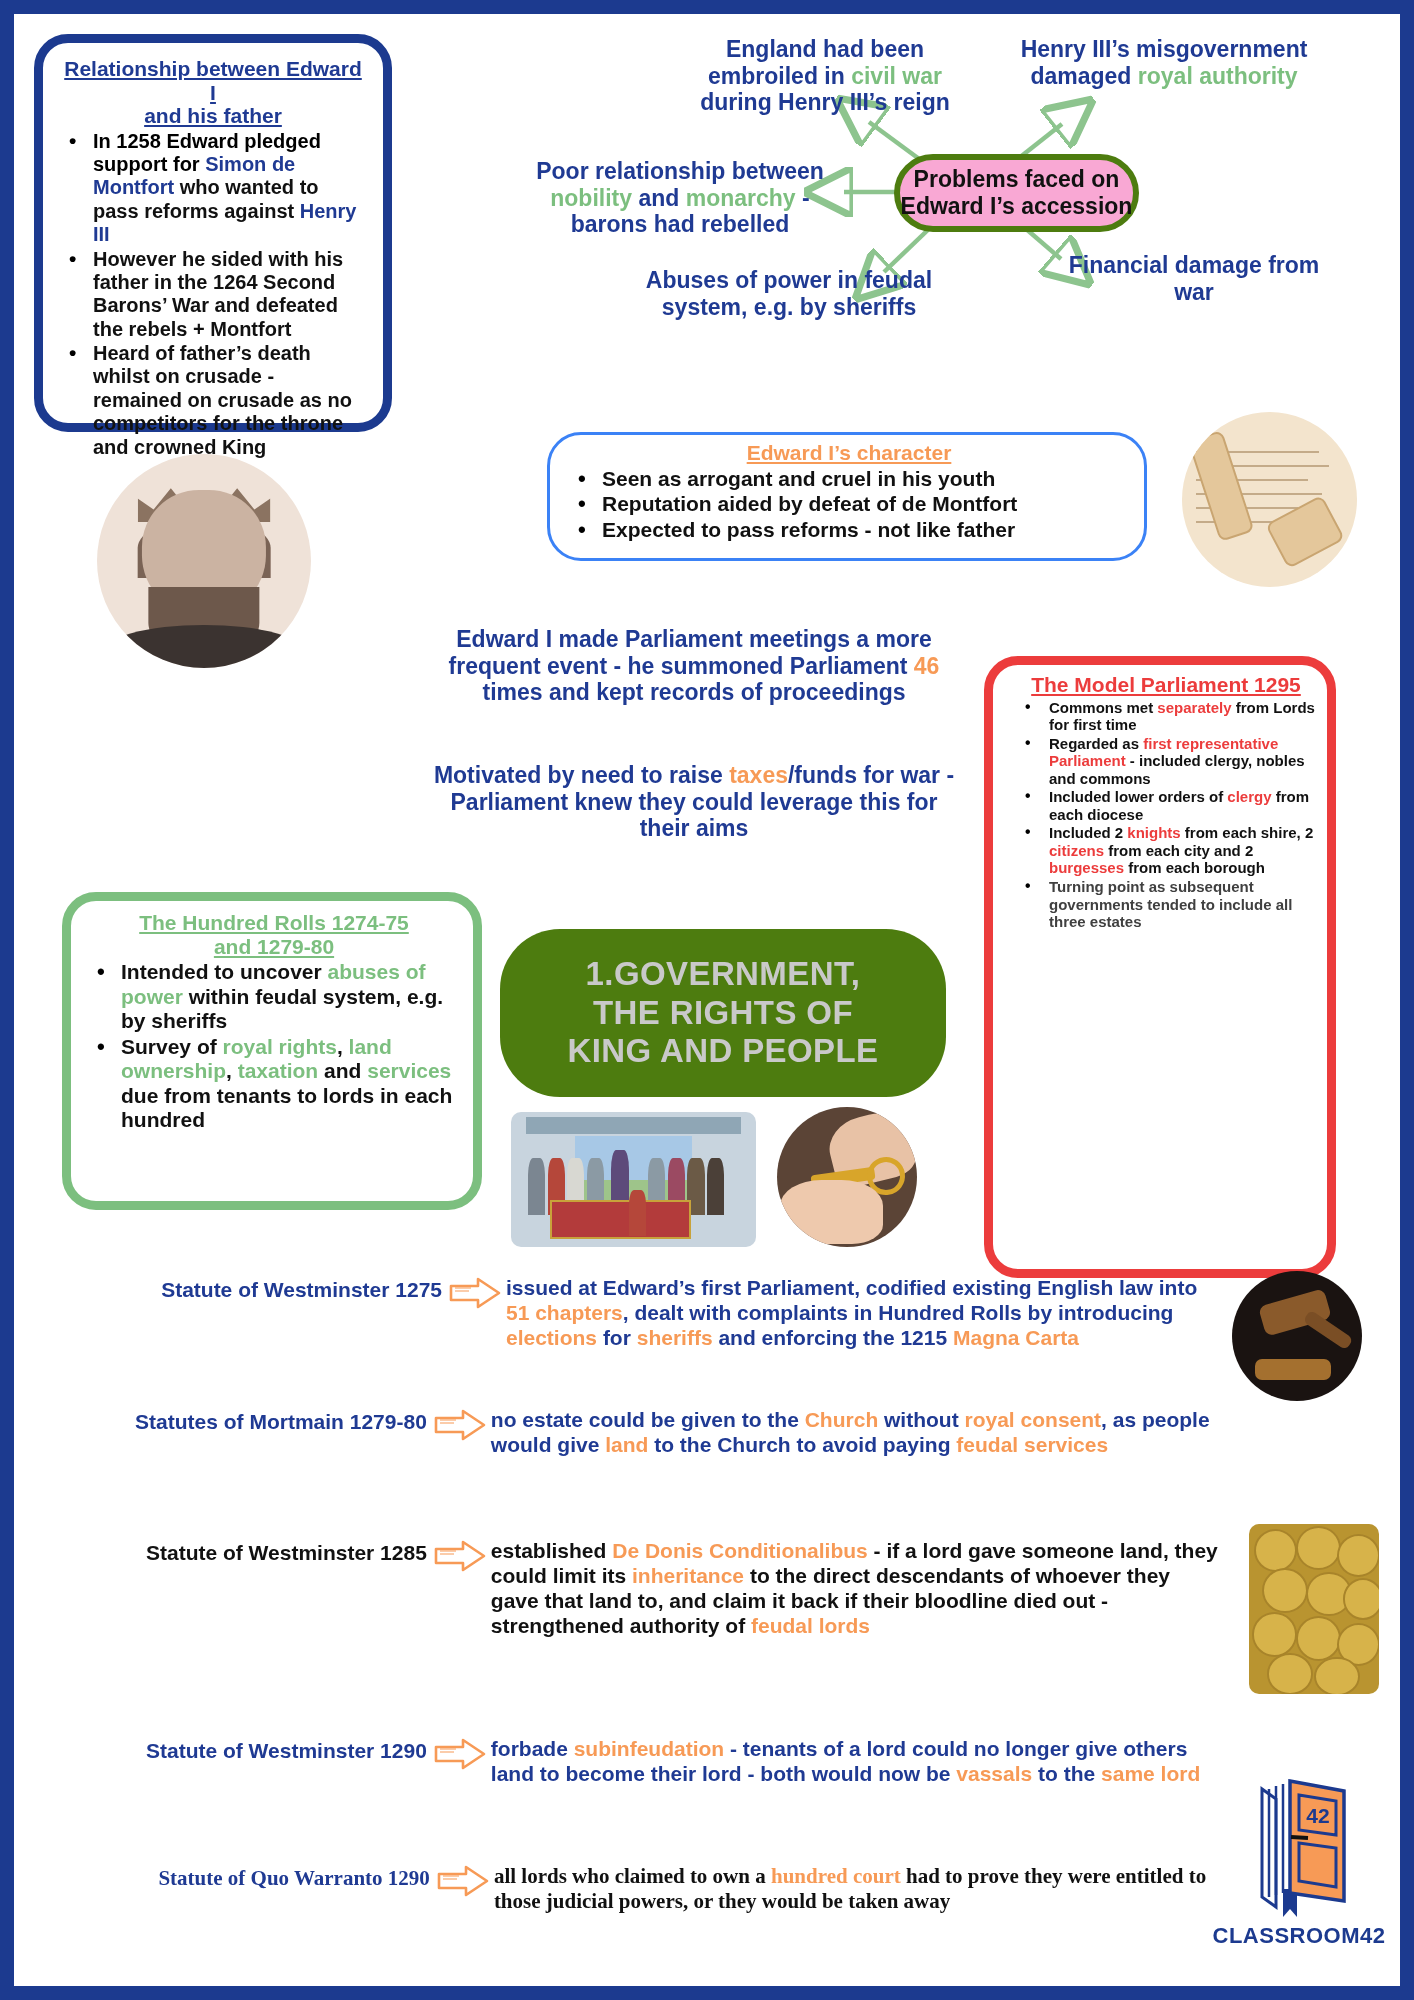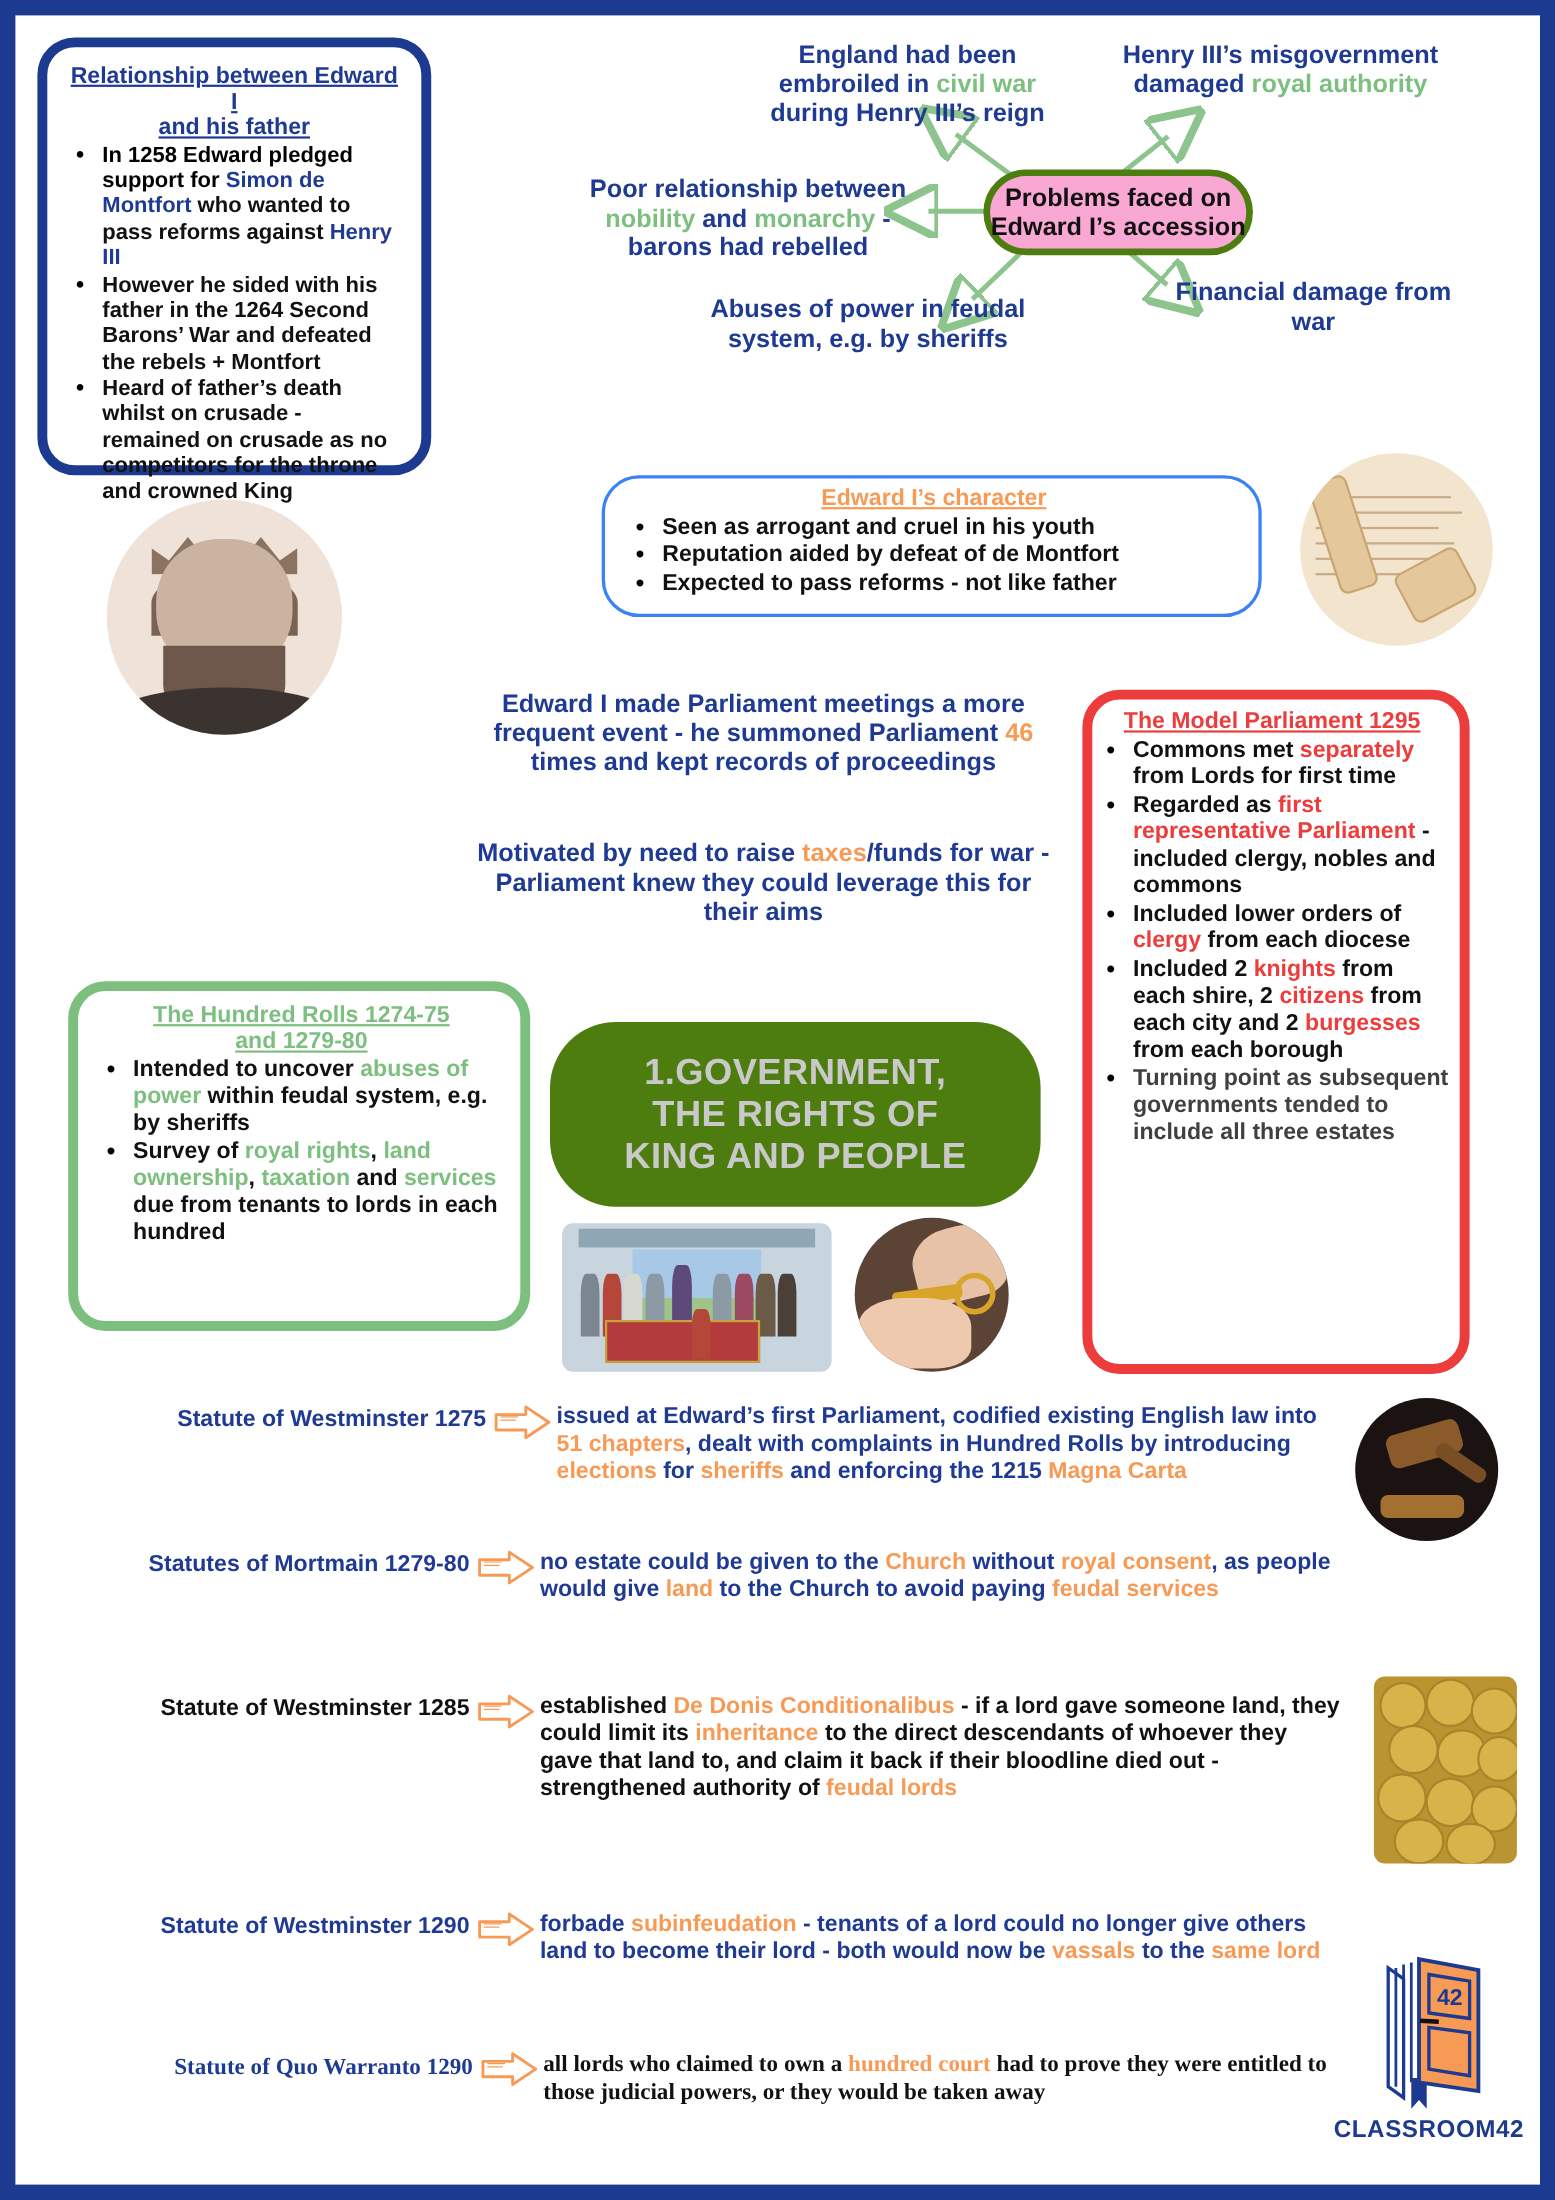--- a/index.html
+++ b/index.html
@@ -257,23 +257,23 @@
     <div class="crown"></div>
     <div class="hair"></div>
     <div class="face"></div>
     <div class="beard"></div>
     <div class="shoulders"></div>
   </div>
 
   <div class="mm-text" style="left:410px;top:612px;width:540px;font-size:23px;"><span style="color:#1f3a93">Edward I made Parliament meetings a more frequent event - he summoned Parliament </span><span style="color:#f79a56">46</span><span style="color:#1f3a93"> times and kept records of proceedings</span></div>
   <div class="mm-text" style="left:410px;top:748px;width:540px;font-size:23px;"><span style="color:#1f3a93">Motivated by need to raise </span><span style="color:#f79a56">taxes</span><span style="color:#1f3a93">/funds for war - Parliament knew they could leverage this for their aims</span></div>
 
-  <div class="rbox red" style="left:970px;top:613px;width:352px;height:622px;padding:8px 10px 8px 3px;">
+  <div class="rbox red" style="left:970px;top:642px;width:352px;height:622px;padding:8px 10px 8px 22px;">
     <div class="box-title c-red" style="font-size:21px;">The Model Parliament 1295</div>
-    <ul class="bul" style="font-size:21px;">
+    <ul class="bul" style="font-size:15px;">
         <li><span style="color:#111111">Commons met </span><span style="color:#ec3c3c">separately</span><span style="color:#111111"> from Lords for first time</span></li>
         <li><span style="color:#111111">Regarded as </span><span style="color:#ec3c3c">first representative Parliament</span><span style="color:#111111"> - included clergy, nobles and commons</span></li>
         <li><span style="color:#111111">Included lower orders of </span><span style="color:#ec3c3c">clergy</span><span style="color:#111111"> from each diocese</span></li>
         <li><span style="color:#111111">Included 2 </span><span style="color:#ec3c3c">knights</span><span style="color:#111111"> from each shire, 2 </span><span style="color:#ec3c3c">citizens</span><span style="color:#111111"> from each city and 2 </span><span style="color:#ec3c3c">burgesses</span><span style="color:#111111"> from each borough</span></li>
         <li><span style="color:#404040">Turning point as subsequent governments tended to include all three estates</span></li>
       </ul>
   </div>
 
   <div class="rbox green" style="left:48px;top:878px;width:420px;height:318px;padding:10px 12px 8px 16px;">
     <div class="box-title c-green" style="font-size:21px;">

